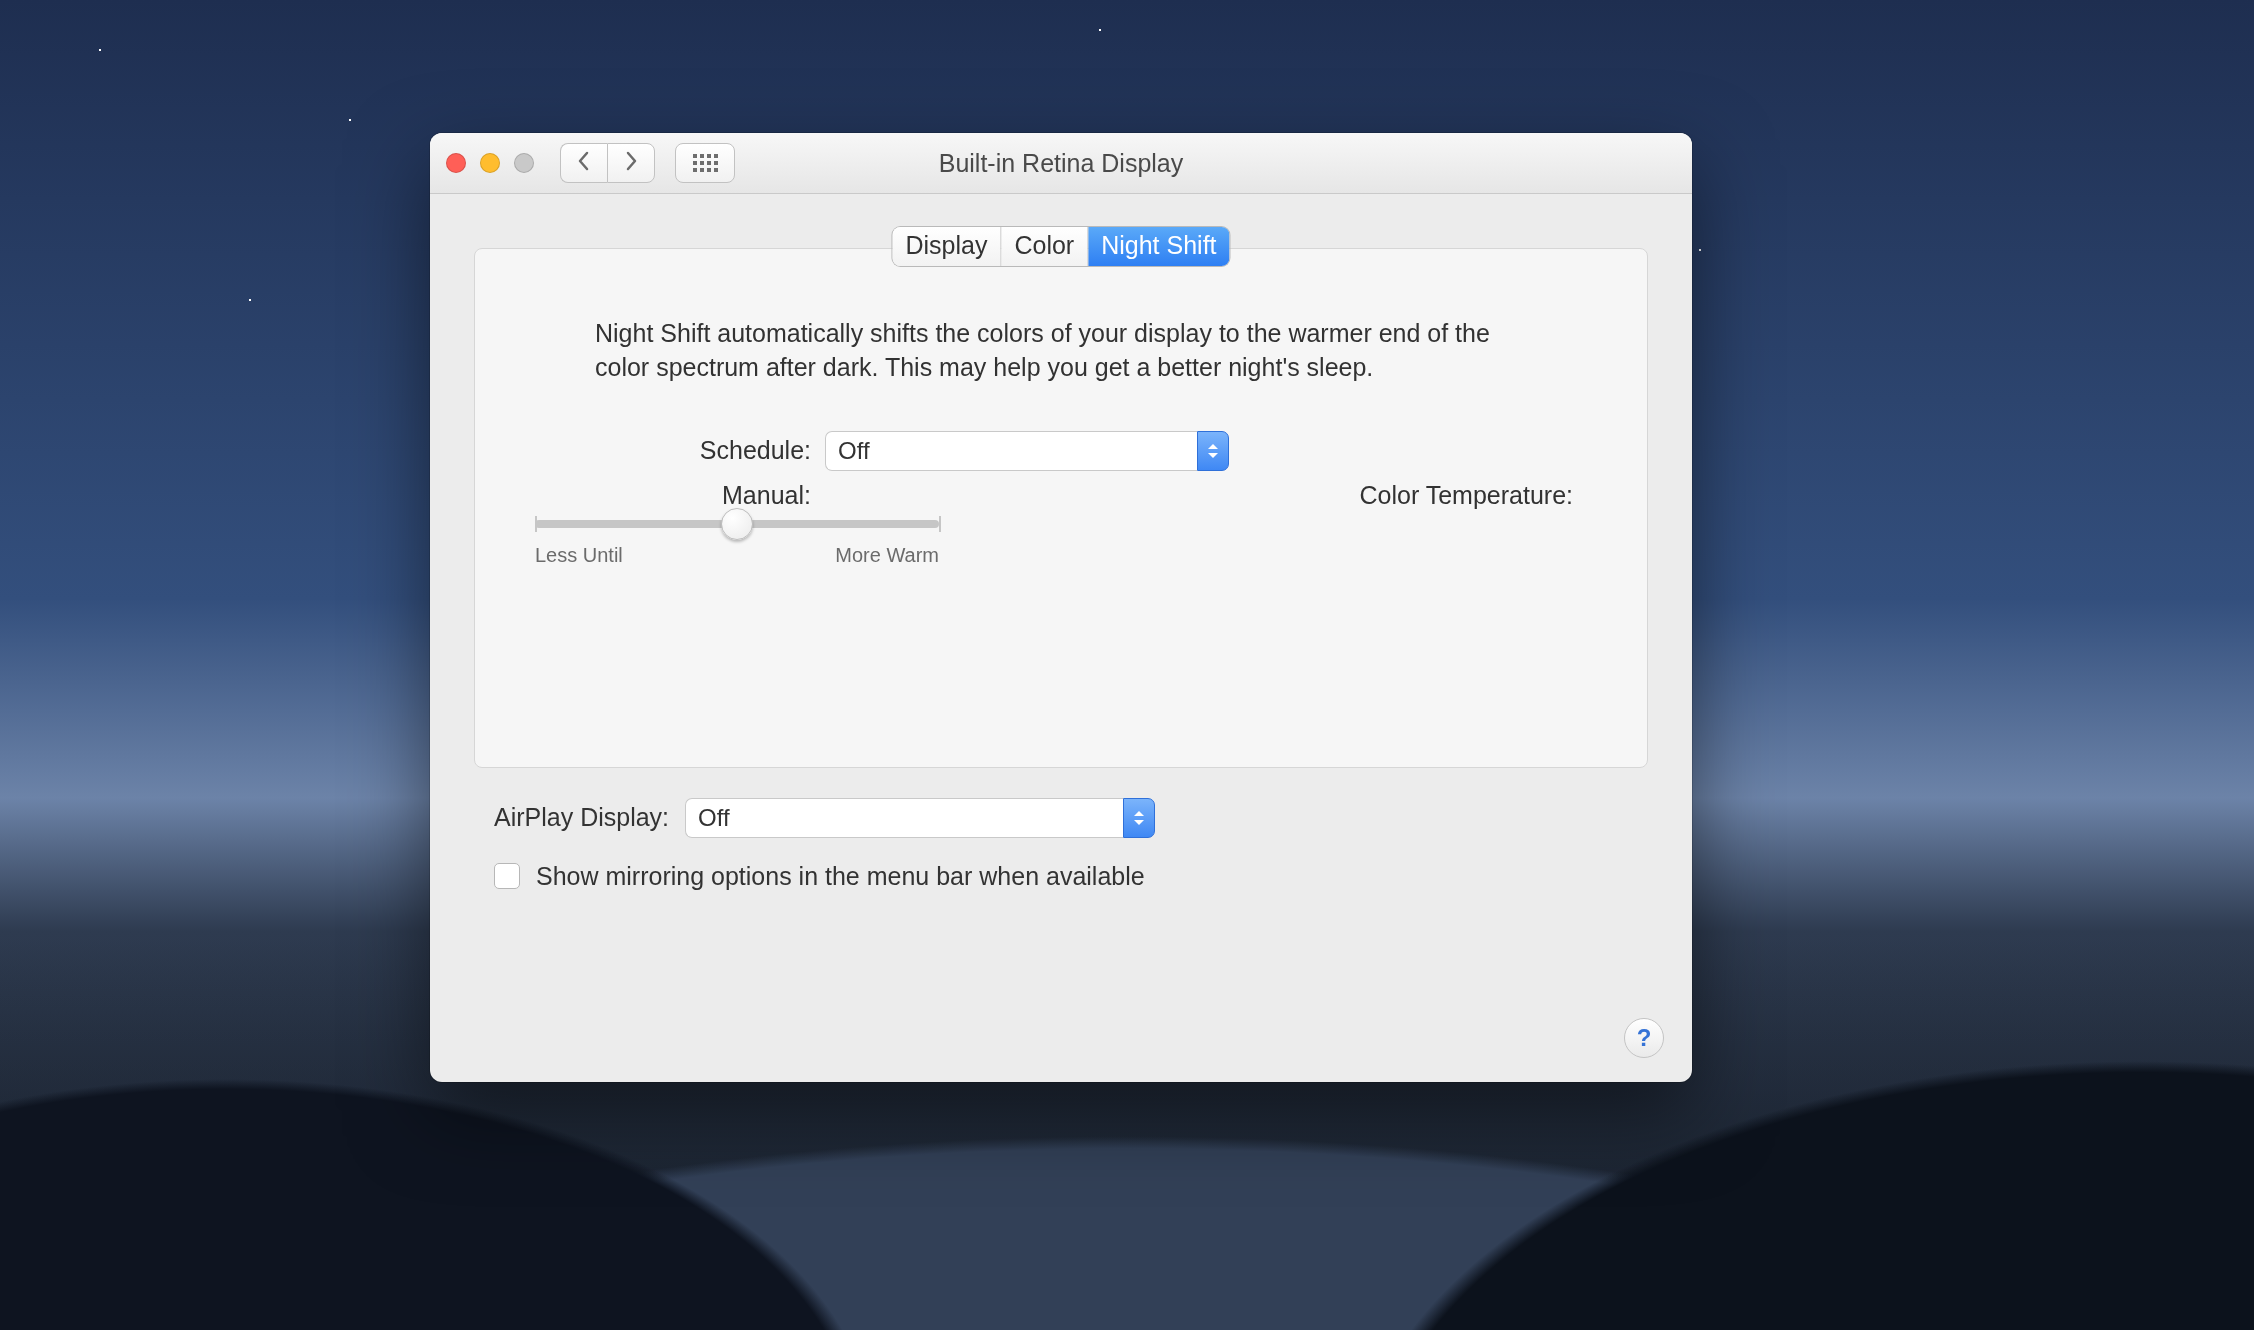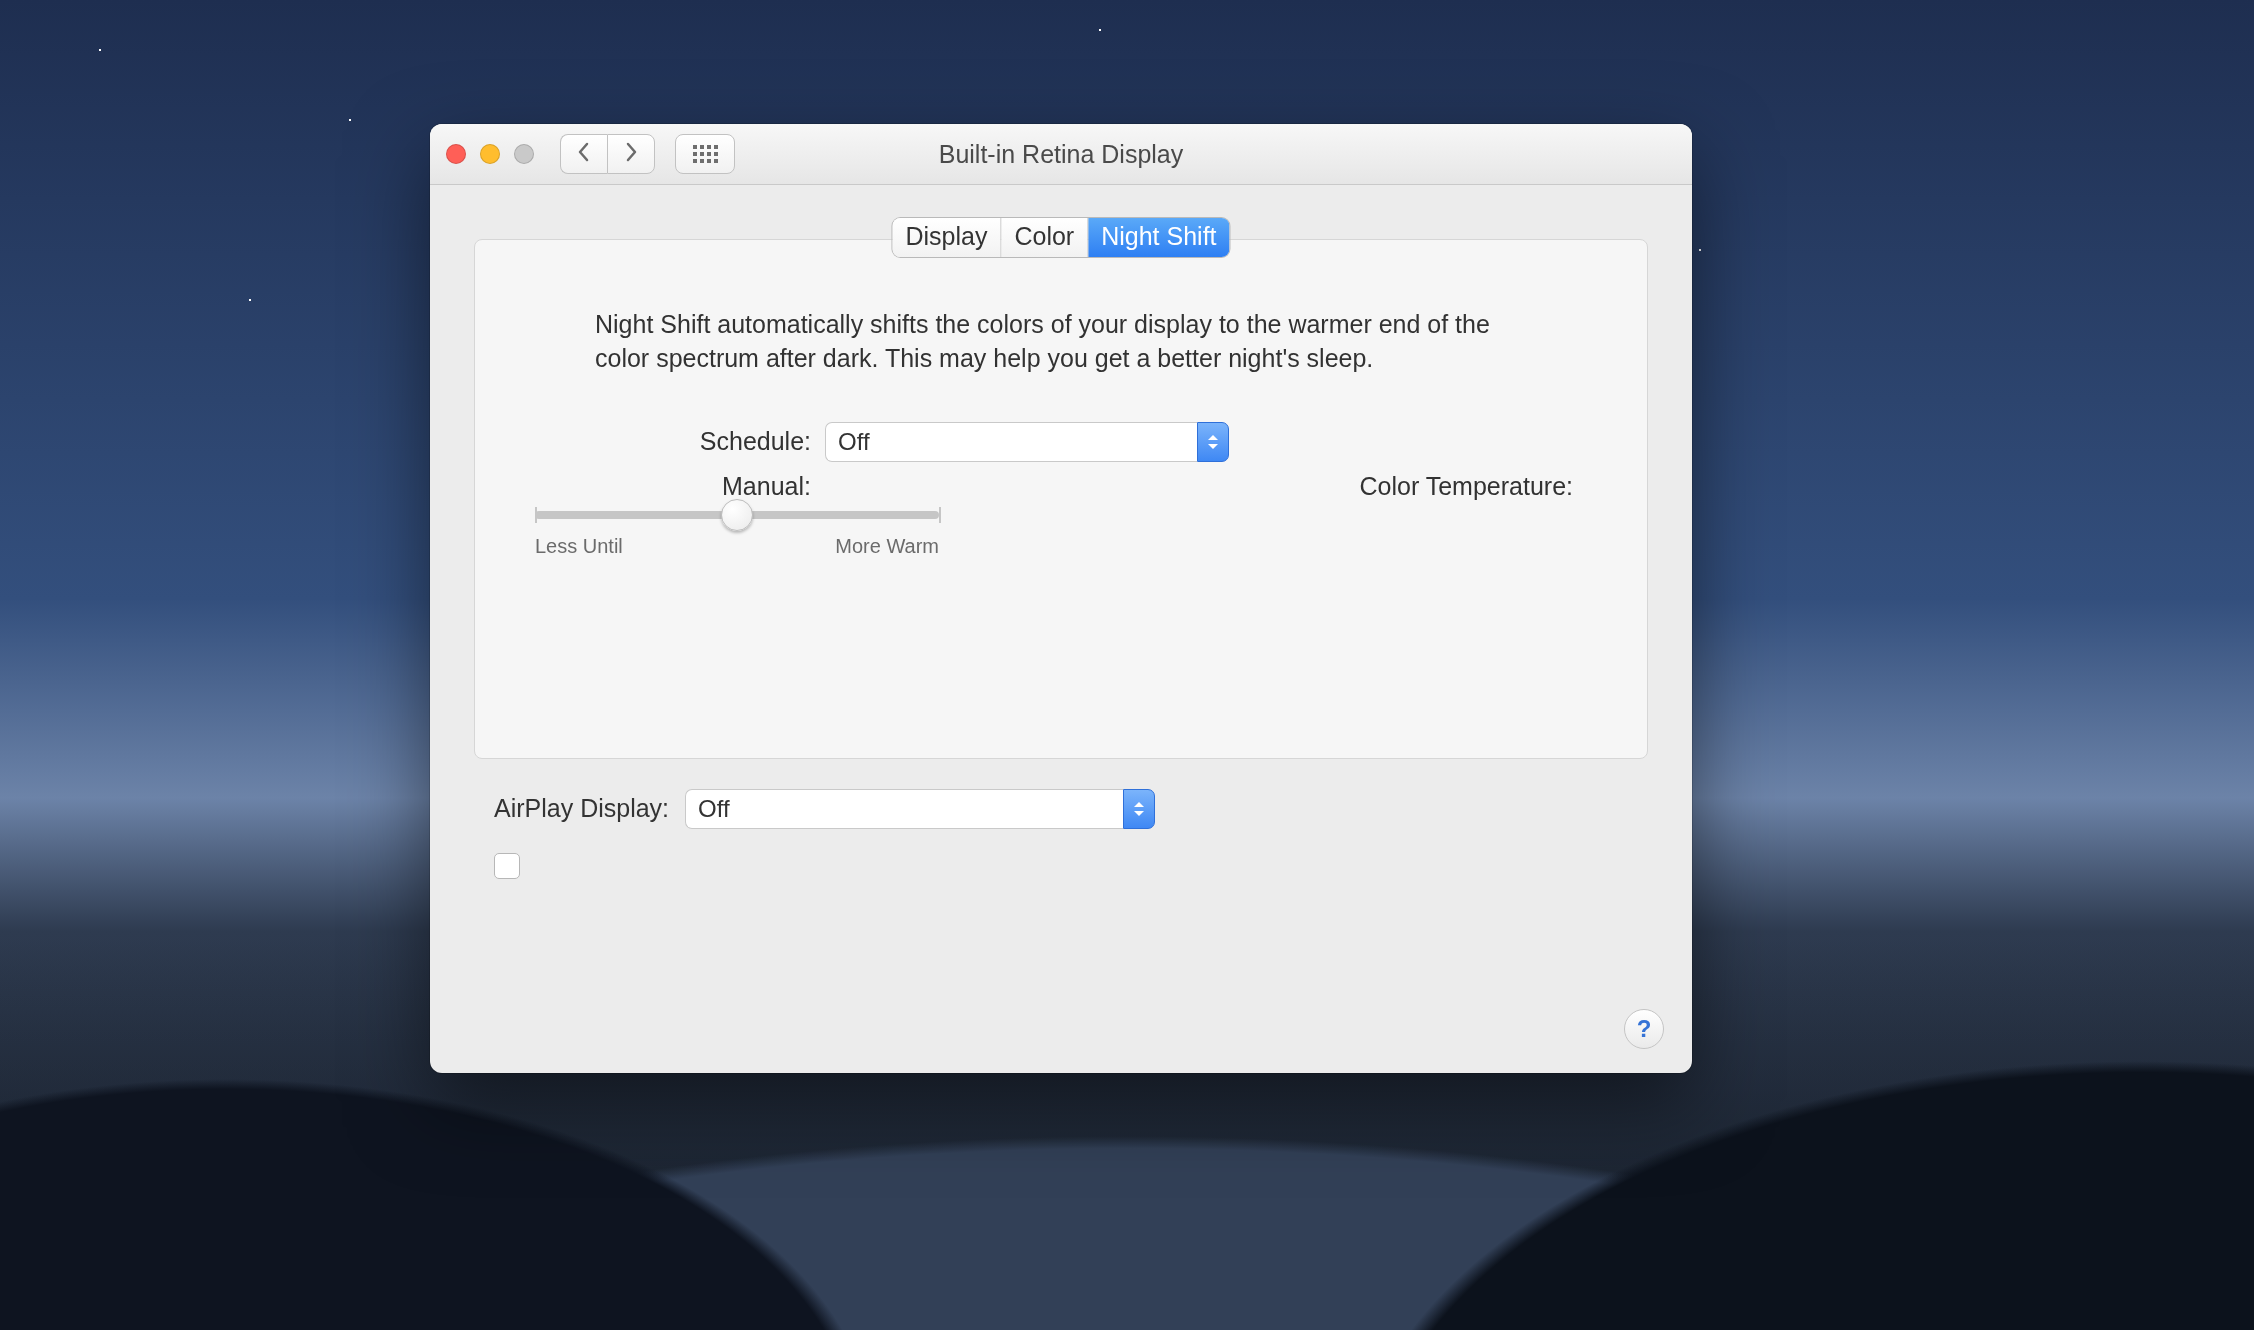--- a/index.html
+++ b/index.html
@@ -41,21 +41,21 @@
       radial-gradient(80% 180% at 10% 120%, #0e1420 35%, transparent 36%),
       radial-gradient(90% 200% at 95% 130%, #0c121c 38%, transparent 39%),
       radial-gradient(140% 220% at 50% 160%, #324057 42%, transparent 43%),
       linear-gradient(to bottom, transparent 0%, transparent 30%, #1a222e 100%);
   }
 
   
   .window {
     position: absolute;
     left: 430px;
-    top: 124px;
+    top: 133px;
     width: 1262px;
     height: 949px;
     background: #ececec;
     border-radius: 12px;
     box-shadow: 0 30px 80px rgba(0,0,0,0.5), 0 0 0 1px rgba(0,0,0,0.15);
     overflow: hidden;
   }
 
   .titlebar {
     height: 60px;
@@ -387,20 +387,21 @@
               </svg>
             <svg viewBox="0 0 12 8">
                 <path d="M1 2 L6 7 L11 2 Z"></path>
               </svg>
           </div>
         </div>
       </div>
 
       <div class="bottom-row">
         <div class="mac-checkbox"></div>
+        <span class="bottom-label">Show mirroring options in the menu bar when available</span>
       </div>
     </div>
 
   </div>
 
   <div class="help-button">?</div>
 
 </div>
 
 </body></html>

